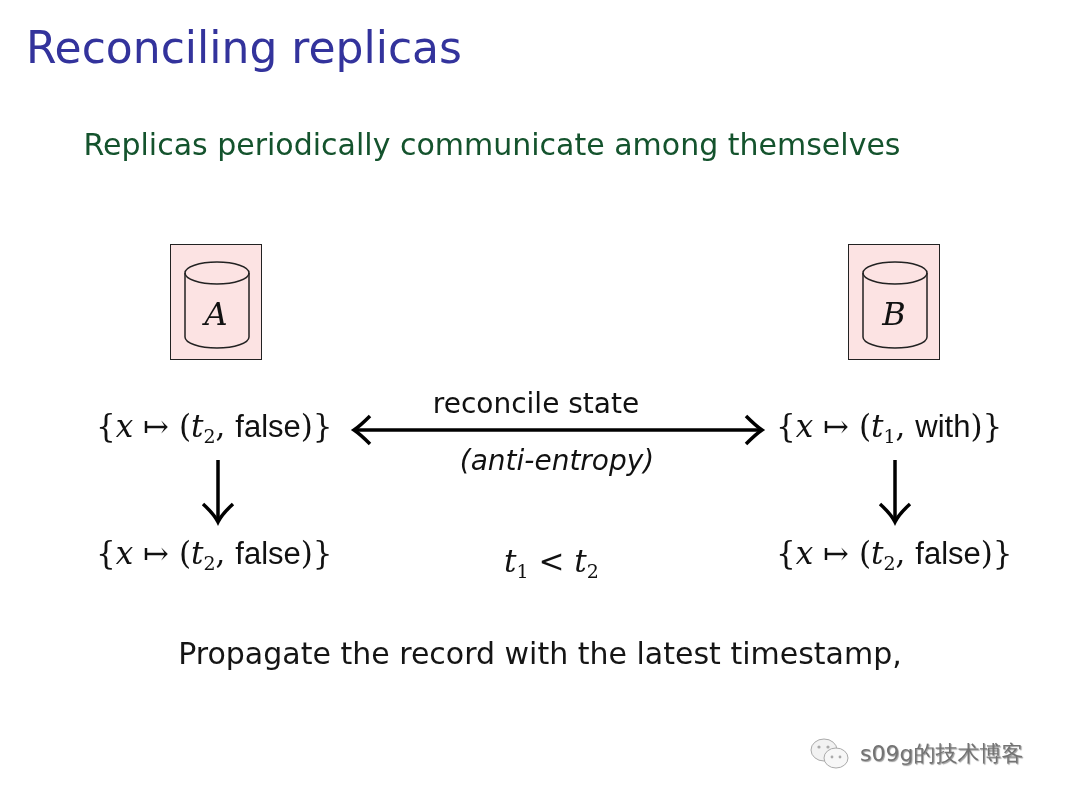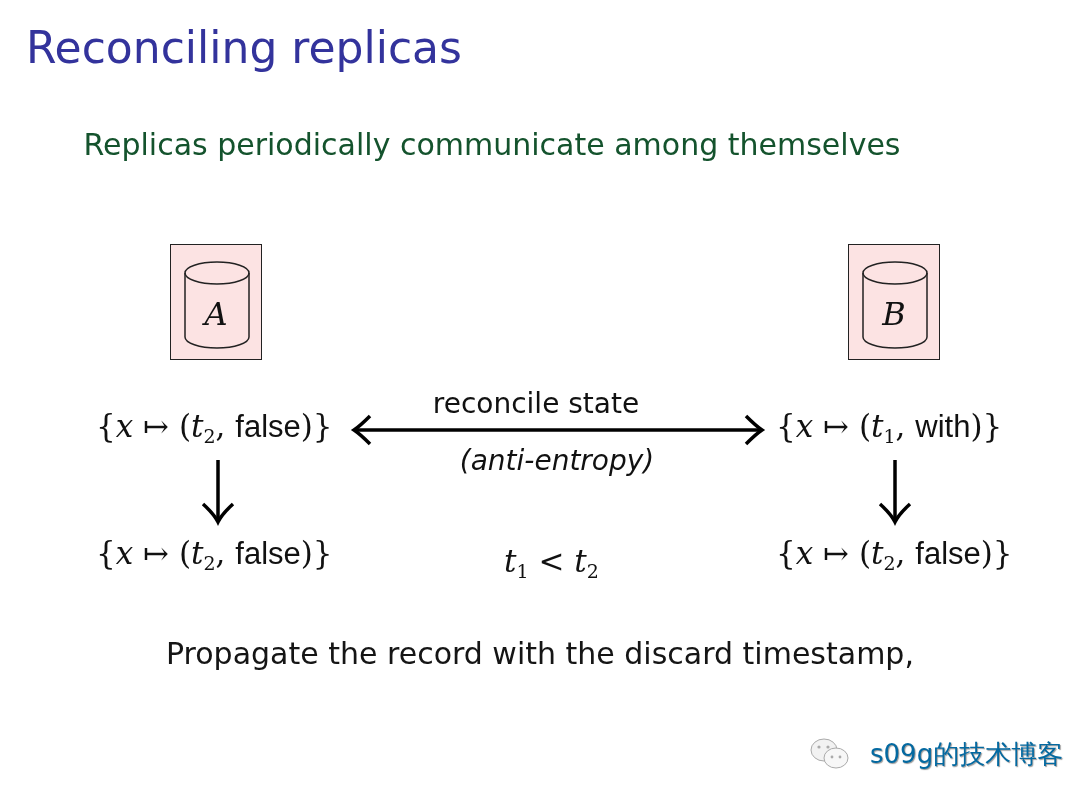--- a/index.html
+++ b/index.html
@@ -16,21 +16,21 @@
              font-family:"DejaVu Serif", serif; font-style:italic; font-size:32px; }
   .math { position:absolute; font-family:"DejaVu Serif", serif; font-size:31px;
           white-space:nowrap; }
   .math i { font-style:italic; }
   .math .sf { font-family:Liberation Sans, sans-serif;text-align:center; }
   .math sub { font-size:19px; vertical-align:-6px; }
   .edge-label { position:absolute; font-size:28px; text-align:center; width:300px; }
   .outro { position:absolute; left:0; width:1080px; top:632px; text-align:center;
            font-size:30px; line-height:43px; color:#151515; }
   .wm { position:absolute; left:808px; top:736px; height:36px; display:flex; align-items:center;
-        gap:18px; color:#0369a1; font-size:26px; text-shadow:1px 1px 1px #9a9a9a; }
+        gap:8px; color:#737373; font-size:22px; text-shadow:1px 1px 1px #9a9a9a; }
 </style>
 </head>
 <body>
 
 <div class="title">Reconciling replicas</div>
 
 <div class="intro">
   <div>Replicas periodically communicate among themselves</div>
 </div>
 
@@ -81,21 +81,21 @@
 
 <div class="math" style="left:504px; top:543px;">
   <i>t</i><sub>1</sub> <span>&lt;</span> <i>t</i><sub>2</sub>
 </div>
 
 <div class="math" style="left:776px; top:535px;">
   {<i>x</i> ↦ (<i>t</i><sub>2</sub>, <span class="sf">false</span>)}
 </div>
 
 <div class="outro">
-  <div>Propagate the record with the discard timestamp,</div>
+  <div>Propagate the record with the latest timestamp,</div>
 </div>
 
 <div class="wm">
   <svg width="44" height="36">
     <ellipse cx="16" cy="14" rx="13" ry="11" fill="#f2f2f2" stroke="#aaa" stroke-width="1"></ellipse>
     <ellipse cx="28" cy="22" rx="12" ry="10" fill="#f7f7f7" stroke="#aaa" stroke-width="1"></ellipse>
     <circle cx="11" cy="11" r="1.6" fill="#aaa"></circle>
       <circle cx="20" cy="11" r="1.6" fill="#aaa"></circle>
     <circle cx="24" cy="21" r="1.4" fill="#aaa"></circle>
       <circle cx="32" cy="21" r="1.4" fill="#aaa"></circle>

